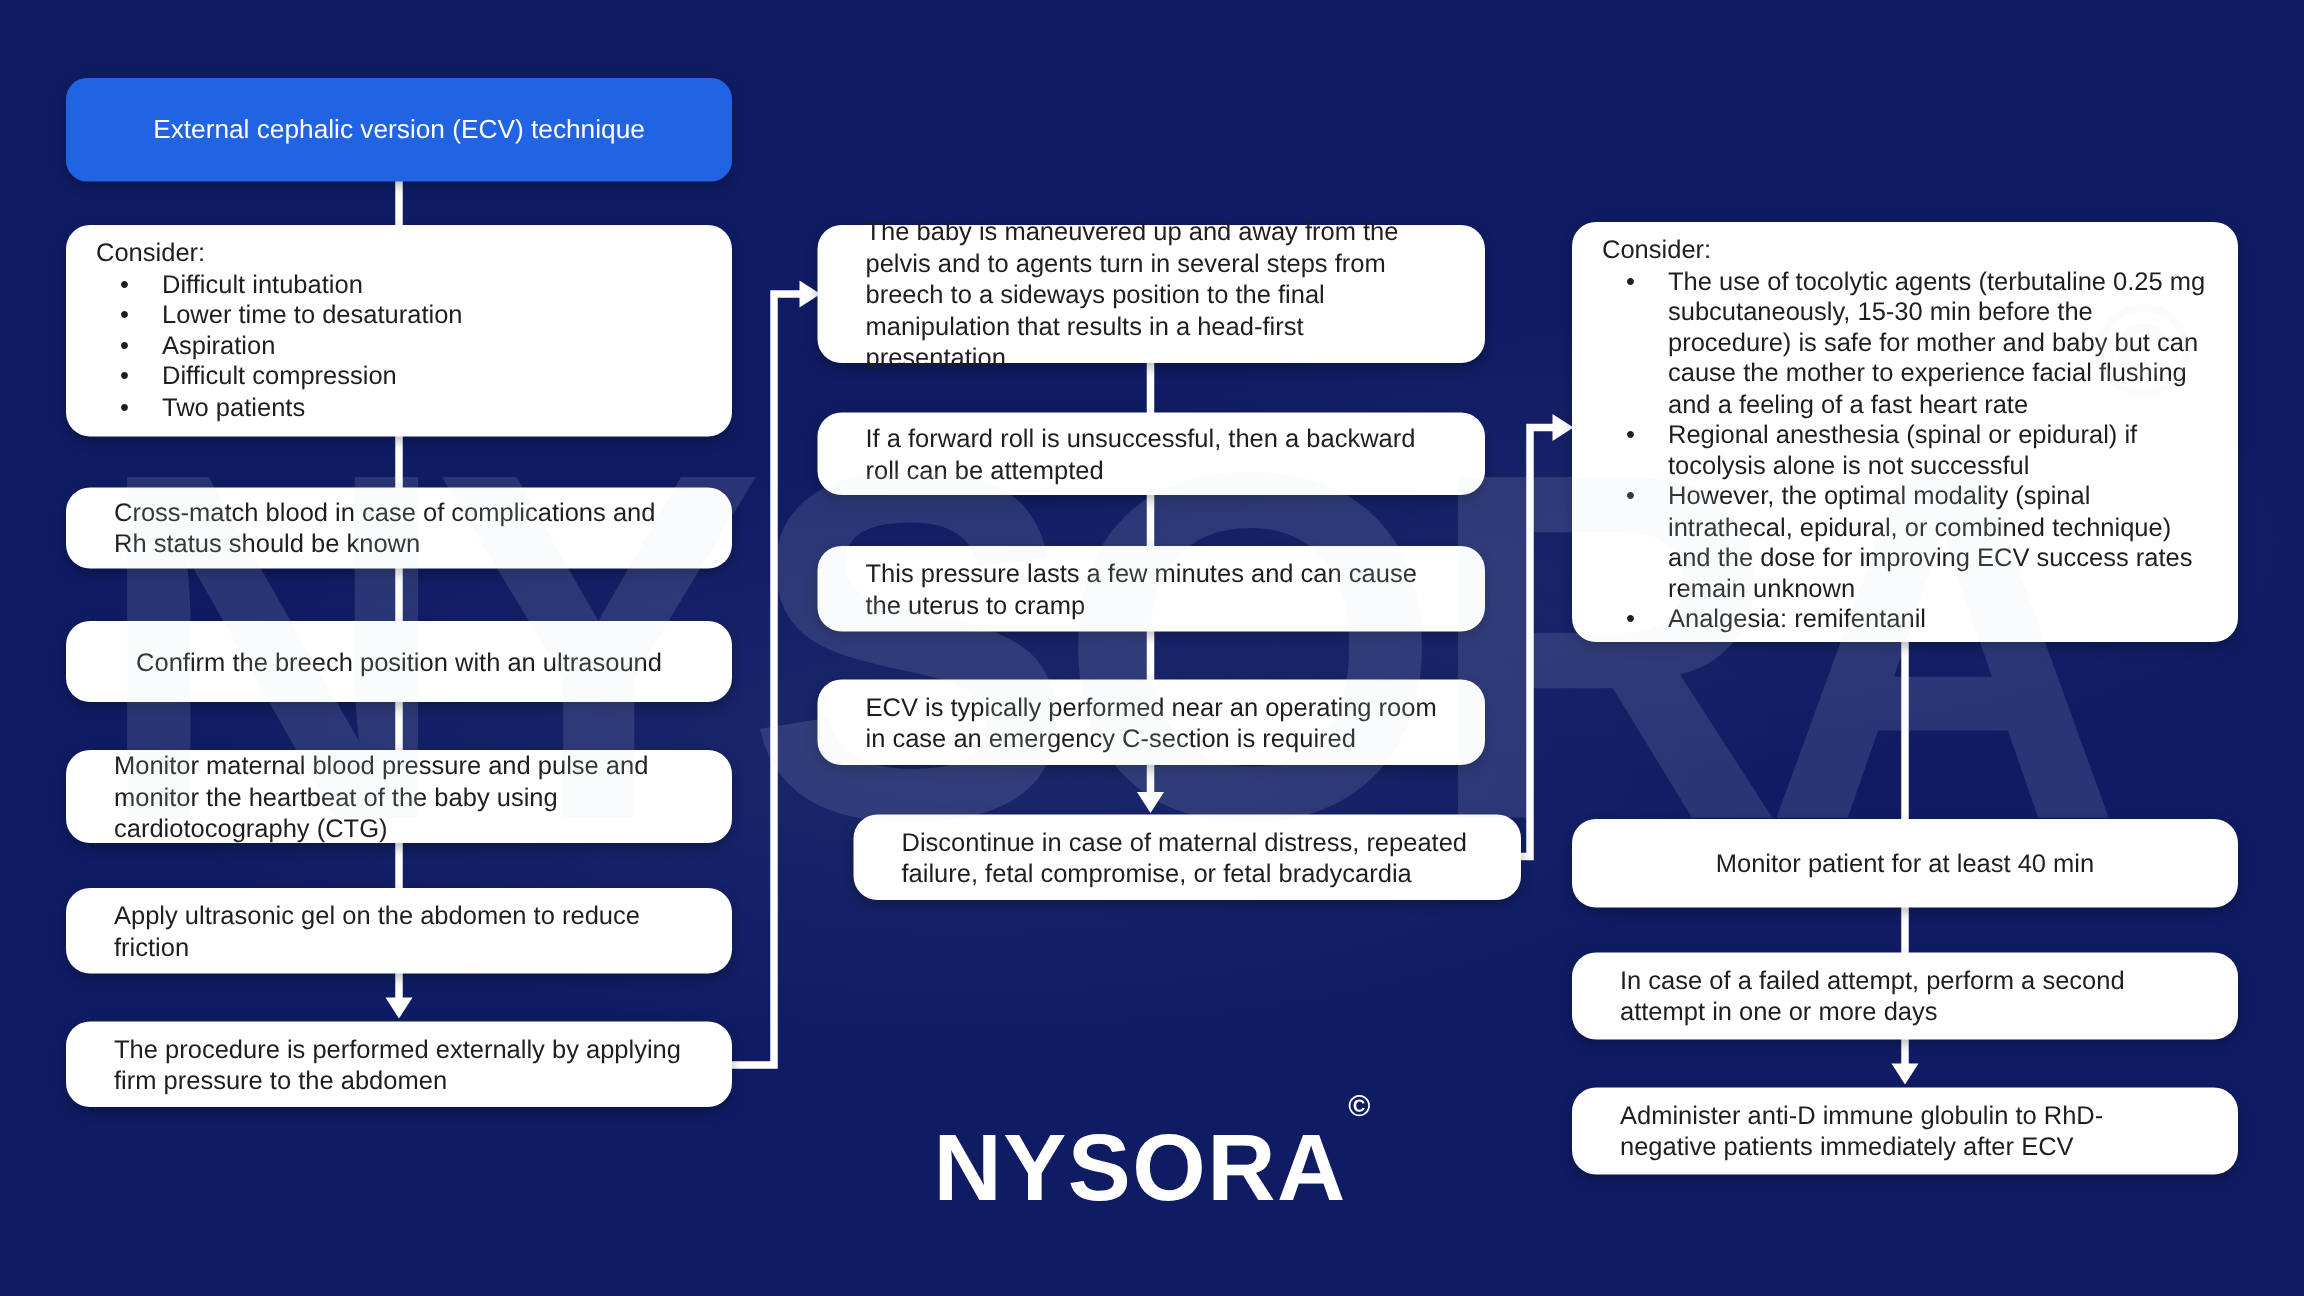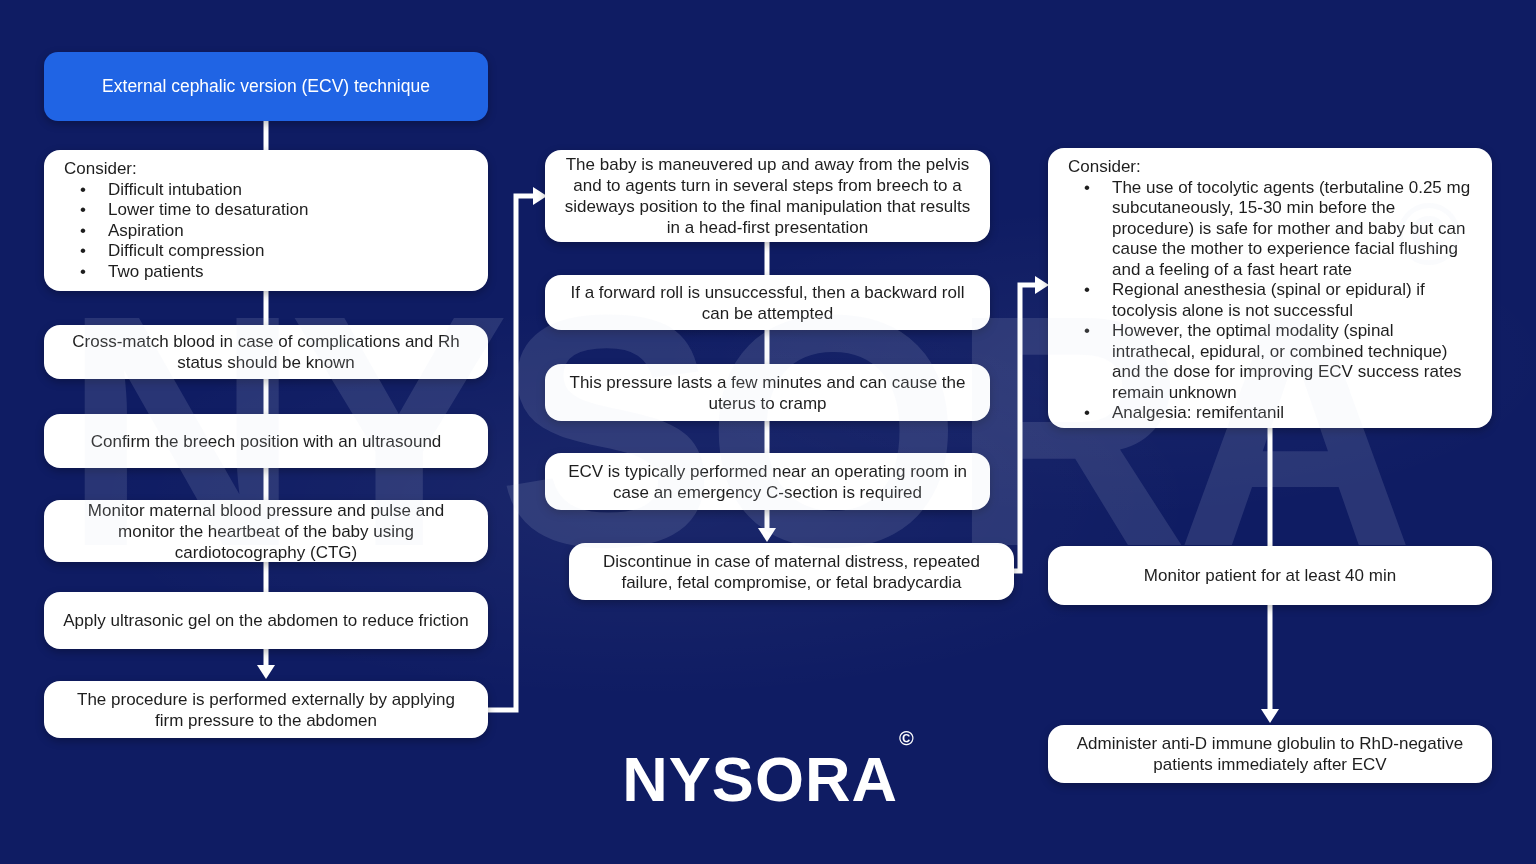--- a/index.html
+++ b/index.html
@@ -7,22 +7,22 @@
     position:relative;width:1536px;height:864px;overflow:hidden;
     font-family:"Liberation Sans",sans-serif;
     background:
       radial-gradient(ellipse 900px 320px at 42% 58%, rgba(255,255,255,0.05), transparent 62%),
       radial-gradient(ellipse 760px 260px at 72% 42%, rgba(255,255,255,0.04), transparent 60%),
       #0f1c63;
   }
   .connectors{position:absolute;left:0;top:0;z-index:1;}
   .box{
     position:absolute;z-index:2;background:#ffffff;border-radius:16px;
-    display:flex;align-items:center;justify-content:center;text-align:center;
-    color:#1e1e1e;font-size:17px;line-height:21px;padding:8px 17px;box-sizing:border-box;
+    display:flex;align-items:center;justify-content:center;
+    color:#1e1e1e;font-size:17px;line-height:21px;padding:8px 32px;box-sizing:border-box;
     box-shadow:0 3px 8px rgba(0,0,0,0.28);
   }
   .box.header{
     background:#2064e4;color:#ffffff;font-weight:500;font-size:17.5px;border-radius:14px;
   }
   .box.list{
     align-items:flex-start;justify-content:flex-start;text-align:left;
     padding:9px 14px 8px 20px;overflow:hidden;
   }
   .list-wrap{width:100%;}
@@ -142,20 +142,23 @@
           <li>Regional anesthesia (spinal or epidural) if tocolysis alone is not successful</li>
           <li>However, the optimal modality (spinal intrathecal, epidural, or combined technique) and the dose for improving ECV success rates remain unknown</li>
           <li>Analgesia: remifentanil</li>
         </ul>
     </div>
   </div>
 
   <div class="box rb-2">
     <span>Monitor patient for at least 40 min</span>
   </div>
+  <div class="box rb-3">
+    <span>In case of a failed attempt, perform a second attempt in one or more days</span>
+  </div>
   <div class="box rb-4">
     <span>Administer anti-D immune globulin to RhD-negative patients immediately after ECV</span>
   </div>
 
   <div class="watermark"><span>NYSORA</span><sup>©</sup></div>
 
   <div class="logo"><span>NYSORA</span><sup>©</sup></div>
 
 </div>
 

